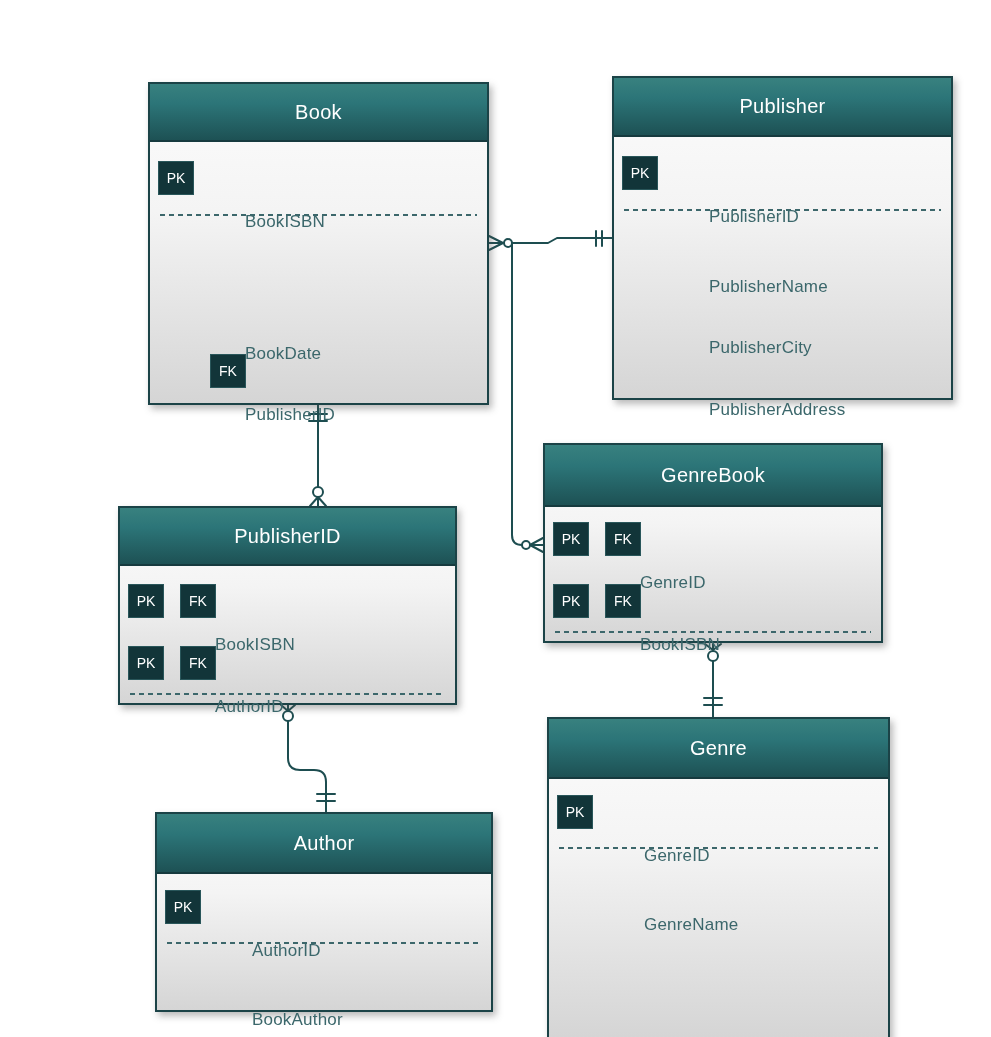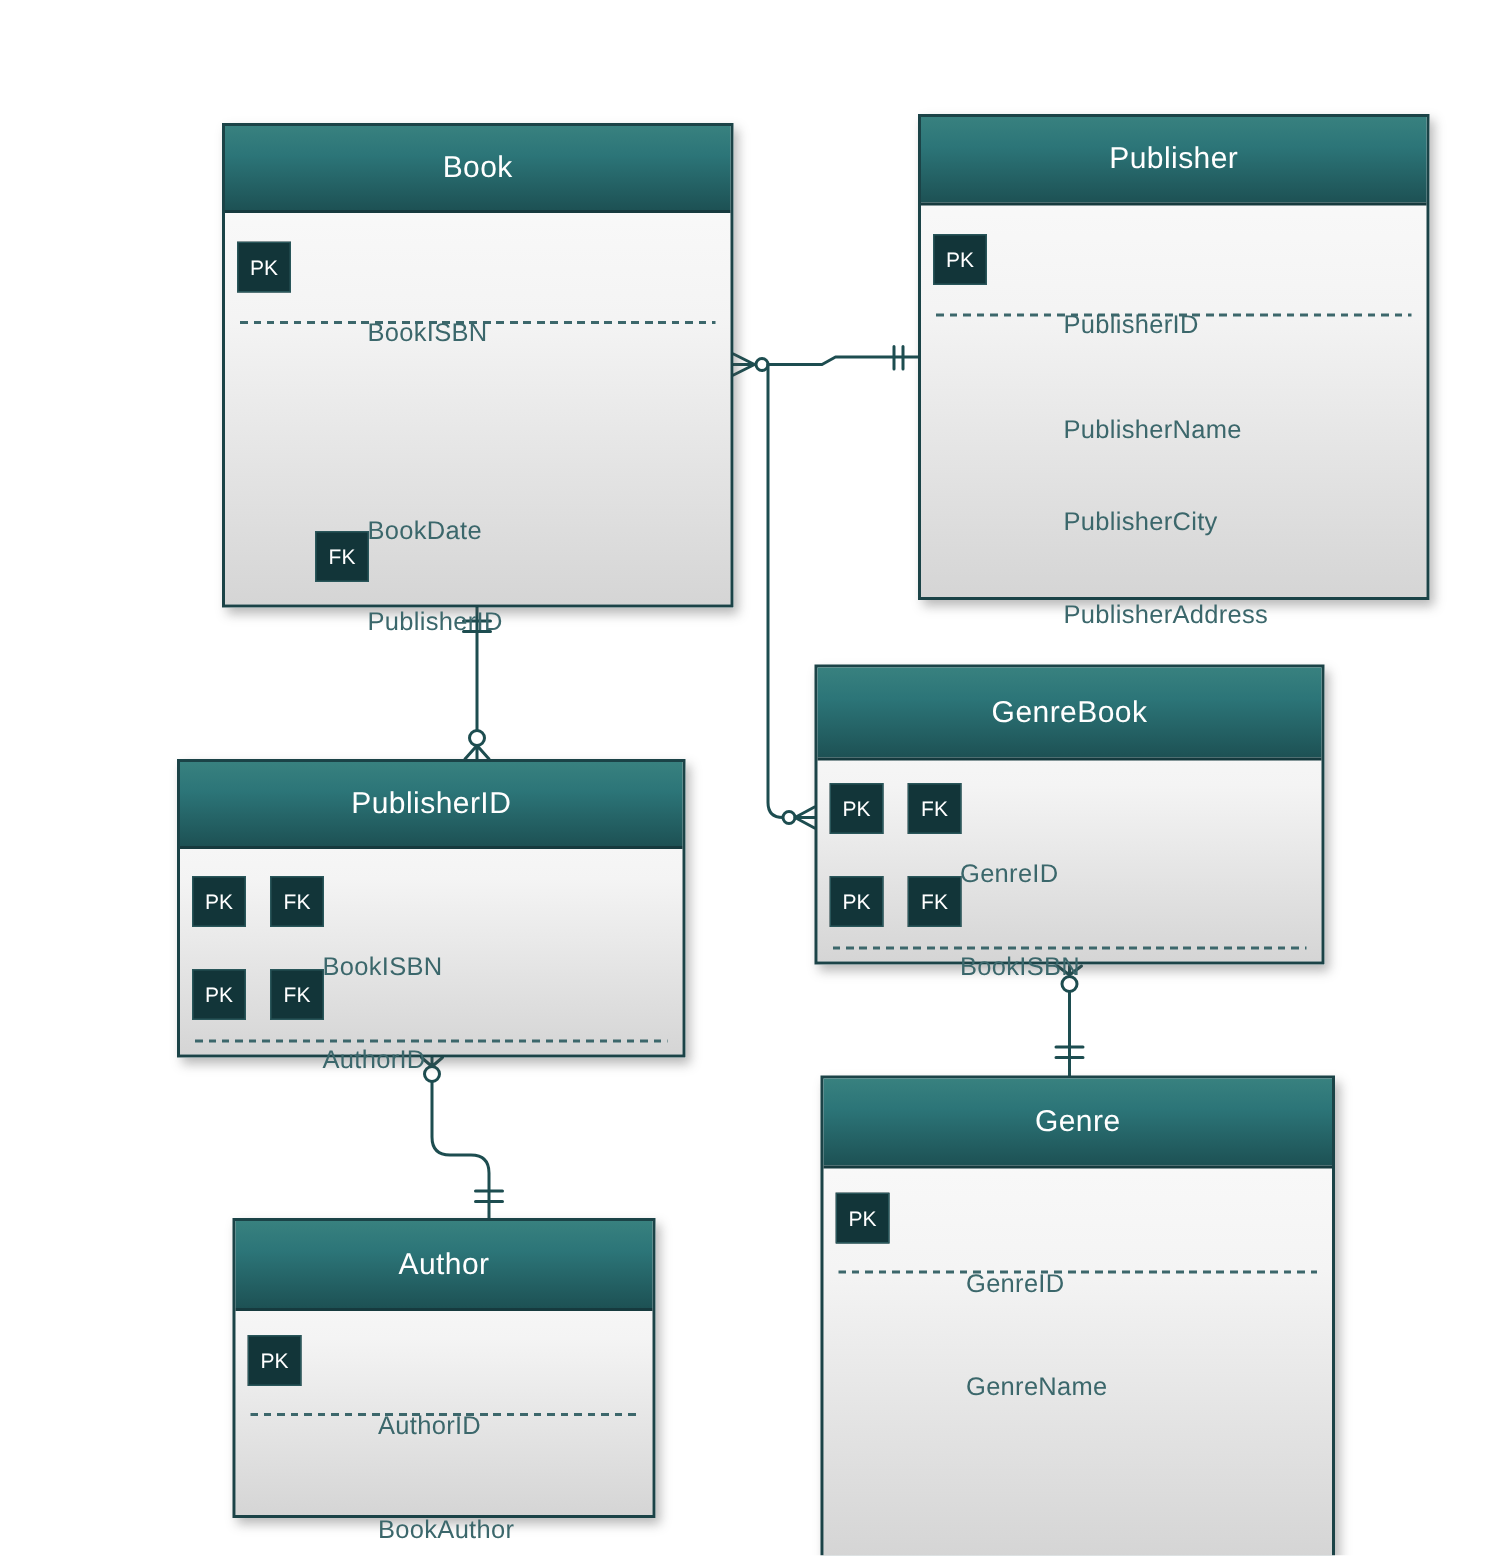--- a/index.html
+++ b/index.html
@@ -158,21 +158,21 @@
     <div class="row" style="top:76px">
       <span class="badge" style="left:8px">PK</span>
       <span class="fname">GenreID</span>
     </div>
     <div class="sep" style="top:128px"></div>
     <div class="row" style="top:145px">
       <span class="fname">GenreName</span>
     </div>
   </div>
 
-  <div class="entity" style="left:155px;top:812px;width:282px;height:200px">
+  <div class="entity" style="left:155px;top:812px;width:338px;height:200px">
     <div class="ehead" style="height:58px">
       <span class="etitle">Author</span>
     </div>
     <div class="row" style="top:76px">
       <span class="badge" style="left:8px">PK</span>
       <span class="fname">AuthorID</span>
     </div>
     <div class="sep" style="top:128px"></div>
     <div class="row" style="top:145px">
       <span class="fname">BookAuthor</span>

